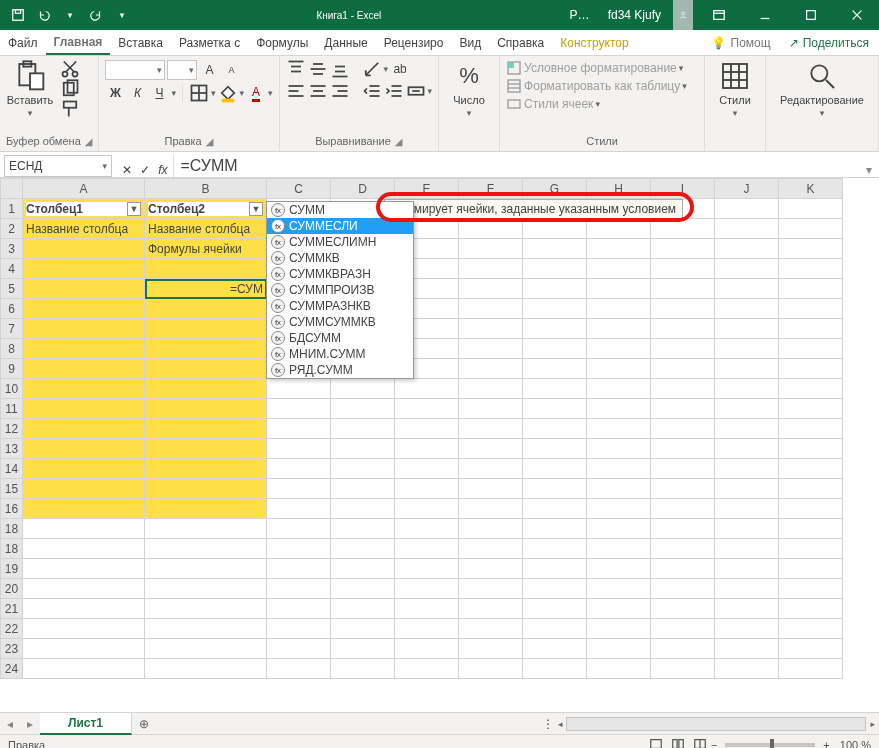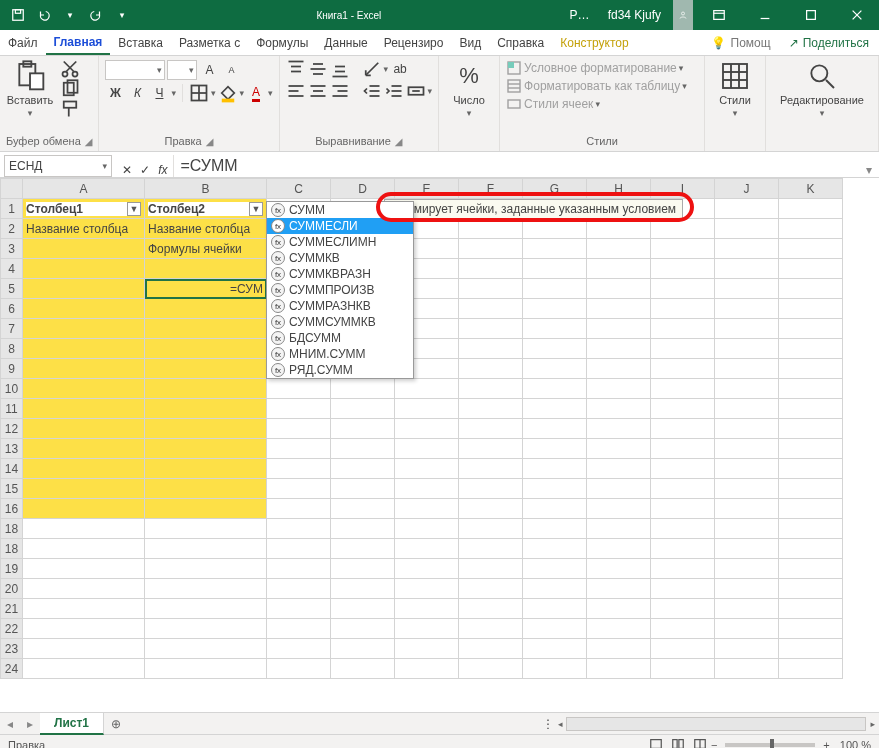--- a/index.html
+++ b/index.html
@@ -12,21 +12,21 @@
   .titlebar .title { flex: 1; text-align: center; font-size: 10px; }
   .titlebar .userbox { display: flex; align-items: center; gap: 6px; padding-right: 2px; }
   .titlebar .userbox .userctl { padding: 0 6px; height: 30px; display: flex; align-items: center; justify-content: center; }
   .avatar { width: 20px; height: 20px; background: #a0b8af; display: flex; align-items: center; justify-content: center; }
   .winbtn { width: 40px; height: 30px; display: flex; align-items: center; justify-content: center; }
   .winbtn svg, .qbtn svg { width: 14px; height: 14px; }
 
   
   .ribbon-tabs { height: 26px; background: #fff; border-bottom: 1px solid #d4d4d4; display: flex; align-items: stretch; }
   .tab { padding: 0 8px; display: flex; align-items: center; font-size: 12px; color: #444; cursor: default; }
-  .tab.active { border-bottom: 2px solid #217346; color: #1d4ed8; font-weight: 600; }
+  .tab.active { border-bottom: 2px solid #217346; color: #737373; font-weight: 600; }
   .tab.konstruktor { color: #c4a10a; }
   .ribbon-tabs .spacer { flex: 1; }
   .tell { display: flex; align-items: center; gap: 4px; color: #777; padding: 0 8px; }
   .share-btn { display: flex; align-items: center; gap: 4px; color: #217346; padding: 0 10px; }
 
   
   .ribbon { height: 96px; background: #f3f2f1; border-bottom: 1px solid #d4d4d4; display: flex; }
   .group { border-right: 1px solid #e1dfdd; padding: 4px 6px 2px; display: flex; flex-direction: column; }
   .group .groupbody { flex: 1; display: flex; align-items: flex-start; gap: 6px; }
   .group .grouplabel { height: 16px; font-size: 11px; color: #666; text-align: center; display: flex; align-items: center; justify-content: center; gap: 4px; }
@@ -70,21 +70,21 @@
   .popup .item .fx { width: 14px; height: 14px; border: 1px solid #888; border-radius: 50%; display: flex; align-items: center; justify-content: center; font-size: 8px; background: #f4f4f4; color: #333; }
   .popup .item.selected .fx { background: #fff; }
 
   
   .tooltip { position: absolute; left: 384px; top: 21px; background: #fafaf0; border: 1px solid #aaa; padding: 2px 6px; font-size: 12px; white-space: nowrap; z-index: 9; }
   .annotate { position: absolute; left: 376px; top: 14px; width: 318px; height: 30px; border: 4px solid #e11; border-radius: 16px; z-index: 11; pointer-events: none; }
 
   
   .sheettabs { height: 22px; border-top: 1px solid #d4d4d4; background: #f3f2f1; display: flex; align-items: center; }
   .sheettabs .navbtn { width: 20px; text-align: center; color: #888; }
-  .sheettabs .tabitem { padding: 0 14px; height: 22px; display: flex; align-items: center; border-right: 1px solid #d4d4d4; }
+  .sheettabs .tabitem { padding: 0 28px; height: 22px; display: flex; align-items: center; border-right: 1px solid #d4d4d4; }
   .sheettabs .tabitem.active { background: #fff; border-bottom: 2px solid #217346; font-weight: 600; color: #217346; }
   .sheettabs .addsheet { width: 24px; text-align: center; color: #666; }
   .hscroll { flex: 1; display: flex; align-items: center; justify-content: flex-end; padding-right: 4px; gap: 4px; }
   .hscroll .track { width: 300px; height: 14px; background: #e6e6e6; border: 1px solid #c8c6c4; }
 
   .statusbar { height: 20px; background: #f3f2f1; border-top: 1px solid #d4d4d4; display: flex; align-items: center; padding: 0 8px; font-size: 11px; color: #555; }
   .statusbar .spacer { flex: 1; }
   .statusbar .viewbtn { width: 22px; text-align: center; }
   .zoomslider { width: 90px; height: 4px; background: #c8c6c4; margin: 0 8px; position: relative; }
   .zoomslider::after { content: ""; position: absolute; left: 50%; top: -4px; width: 4px; height: 12px; background: #666; }

